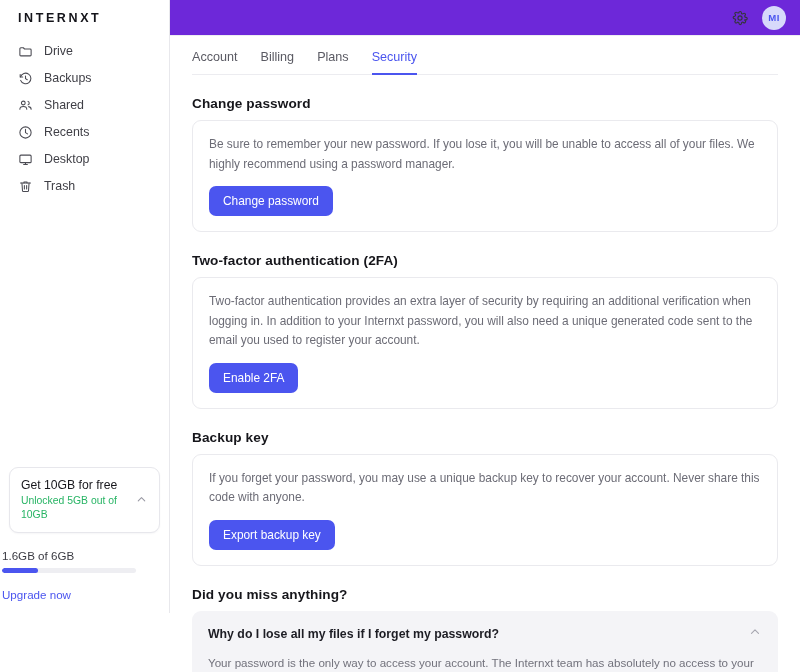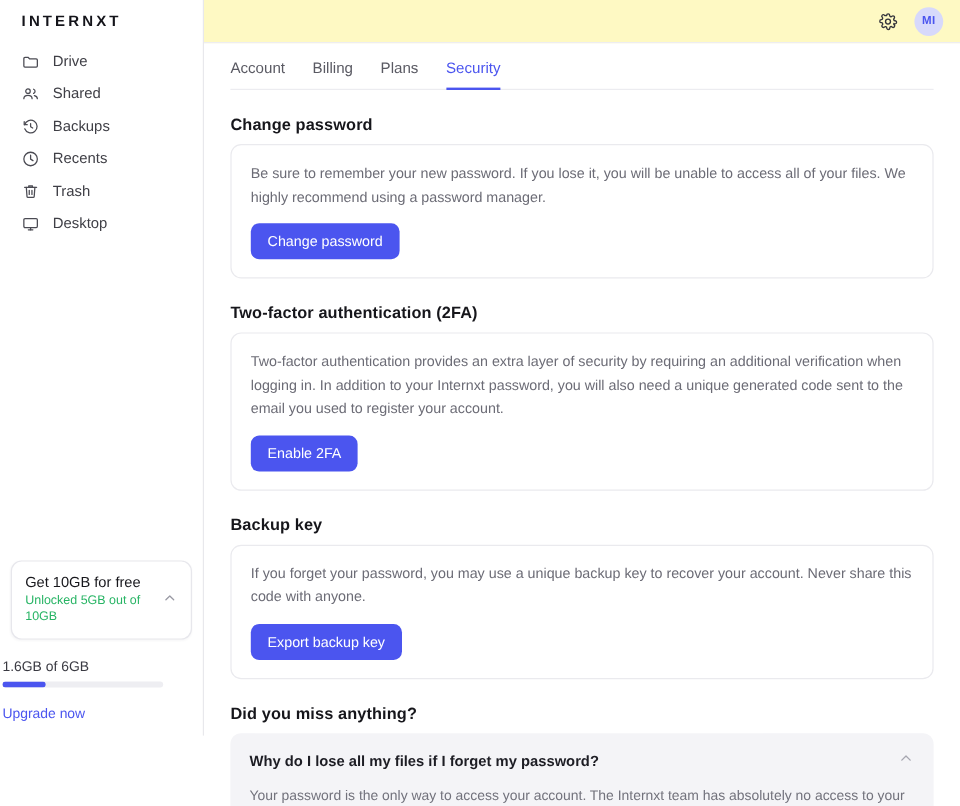--- a/index.html
+++ b/index.html
@@ -75,21 +75,21 @@
   }
 
   
   .main { flex: 1 1 auto; height: 672px; position: relative; overflow: hidden; background: #fff; }
 
   .topbar {
     height: 36px;
     border-bottom: 1px solid #ededf1;
     display: flex; align-items: center; justify-content: flex-end;
     padding-right: 14px; gap: 12px;
-    background: #fef9c3;
+    background: #6d28d9;
   }
   .gear-btn { width: 20px; height: 20px; display: flex; align-items: center; justify-content: center; color: #35353c; cursor: pointer; }
   .avatar {
     width: 24px; height: 24px; border-radius: 50%;
     background: #d7d9fb; color: #4b55ef;
     font-size: 9.6px; font-weight: 700; letter-spacing: .4px;
     display: flex; align-items: center; justify-content: center;
     cursor: pointer;
   }
 
@@ -160,71 +160,71 @@
           <svg width="15" height="15" viewBox="0 0 24 24" fill="none" stroke="#4b4b53" stroke-width="1.7" stroke-linecap="round" stroke-linejoin="round">
               <path d="M3 7.5A1.5 1.5 0 0 1 4.5 6h4l2 2h9a1.5 1.5 0 0 1 1.5 1.5v8A1.5 1.5 0 0 1 19.5 19h-15A1.5 1.5 0 0 1 3 17.5z"></path>
             </svg>
         </span>
         <span>Drive</span>
       </div>
 
       <div class="nav-item">
         <span class="nav-icon">
           <svg width="15" height="15" viewBox="0 0 24 24" fill="none" stroke="#4b4b53" stroke-width="1.7" stroke-linecap="round" stroke-linejoin="round">
+              <path d="M3.5 5.5v4h4"></path>
+              <path d="M4 9.5A8.5 8.5 0 1 1 4.2 15"></path>
+              <path d="M12 8v4.2l2.8 1.7"></path>
+            </svg>
+        </span>
+        <span>Backups</span>
+      </div>
+
+      <div class="nav-item">
+        <span class="nav-icon">
+          <svg width="15" height="15" viewBox="0 0 24 24" fill="none" stroke="#4b4b53" stroke-width="1.7" stroke-linecap="round" stroke-linejoin="round">
               <circle cx="8.5" cy="8" r="3"></circle>
               <path d="M3 18c0-2.8 2.5-4.5 5.5-4.5S14 15.2 14 18"></path>
               <path d="M16 5.4a3 3 0 0 1 0 5.6"></path>
               <path d="M17 13.8c2.3.5 4 2.1 4 4.2"></path>
             </svg>
         </span>
         <span>Shared</span>
       </div>
 
       <div class="nav-item">
         <span class="nav-icon">
           <svg width="15" height="15" viewBox="0 0 24 24" fill="none" stroke="#4b4b53" stroke-width="1.7" stroke-linecap="round" stroke-linejoin="round">
-              <path d="M3.5 5.5v4h4"></path>
-              <path d="M4 9.5A8.5 8.5 0 1 1 4.2 15"></path>
-              <path d="M12 8v4.2l2.8 1.7"></path>
-            </svg>
-        </span>
-        <span>Backups</span>
-      </div>
-
-      <div class="nav-item">
-        <span class="nav-icon">
-          <svg width="15" height="15" viewBox="0 0 24 24" fill="none" stroke="#4b4b53" stroke-width="1.7" stroke-linecap="round" stroke-linejoin="round">
               <circle cx="12" cy="12" r="9"></circle>
               <path d="M12 7v5.2l3.2 2"></path>
             </svg>
         </span>
         <span>Recents</span>
+      </div>
+
+      <div class="nav-item">
+        <span class="nav-icon">
+          <svg width="15" height="15" viewBox="0 0 24 24" fill="none" stroke="#4b4b53" stroke-width="1.7" stroke-linecap="round" stroke-linejoin="round">
+              <rect x="3" y="5" width="18" height="12" rx="1.6"></rect>
+              <path d="M9 20h6"></path>
+              <path d="M12 17v3"></path>
+            </svg>
+        </span>
+        <span>Desktop</span>
       </div>
 
       <div class="nav-item">
         <span class="nav-icon">
           <svg width="15" height="15" viewBox="0 0 24 24" fill="none" stroke="#4b4b53" stroke-width="1.7" stroke-linecap="round" stroke-linejoin="round">
               <path d="M4 6.5h16"></path>
               <path d="M9.5 6.5V4.8h5v1.7"></path>
               <path d="M6.3 6.5l.9 12.2a1.4 1.4 0 0 0 1.4 1.3h6.8a1.4 1.4 0 0 0 1.4-1.3l.9-12.2"></path>
               <path d="M10.2 10.5v5.5M13.8 10.5v5.5"></path>
             </svg>
         </span>
         <span>Trash</span>
-      </div>
-
-      <div class="nav-item">
-        <span class="nav-icon">
-          <svg width="15" height="15" viewBox="0 0 24 24" fill="none" stroke="#4b4b53" stroke-width="1.7" stroke-linecap="round" stroke-linejoin="round">
-              <rect x="3" y="5" width="18" height="12" rx="1.6"></rect>
-              <path d="M9 20h6"></path>
-              <path d="M12 17v3"></path>
-            </svg>
-        </span>
-        <span>Desktop</span>
       </div>
 
     </nav>
 
     <div class="sidebar-bottom">
 
       <div class="promo-card">
         <div>
           <div class="promo-title">Get 10GB for free</div>
           <div class="promo-sub">Unlocked 5GB out of 10GB</div>

